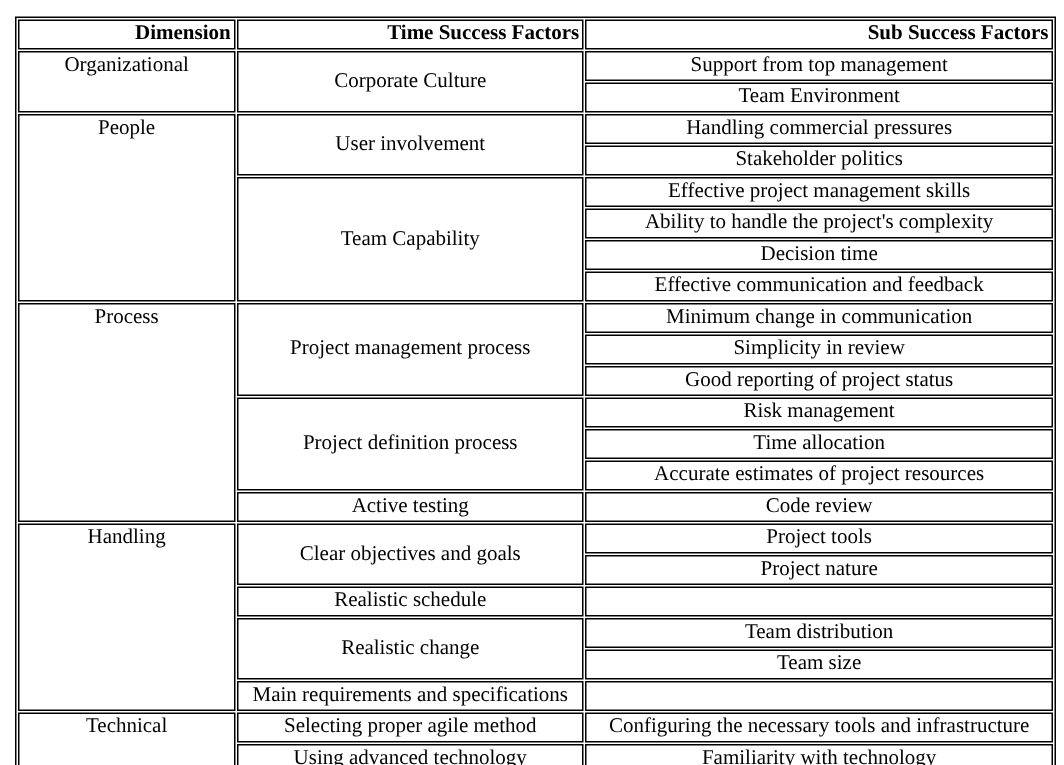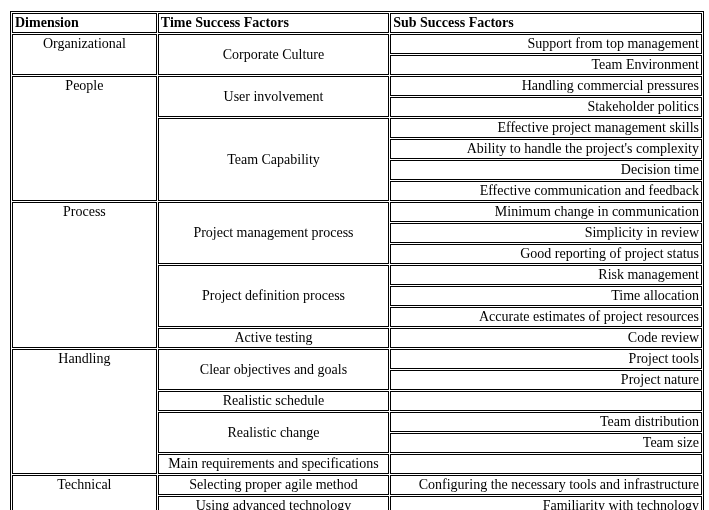--- a/index.html
+++ b/index.html
@@ -11,24 +11,24 @@
       font-family: "Liberation Serif", serif; font-size: 14px; color: #000;
       width: 694px;
     }
     #tbl td, #tbl th {
       border: 1px solid #000;
       padding: 0 2px;
       height: 18px; line-height: 18px;
       white-space: nowrap;
       vertical-align: middle;
     }
-    #tbl th { font-weight: bold; text-align: left; }
+    #tbl th { font-weight: bold; text-align: right; }
     #tbl td.dim { vertical-align: top; text-align: center; }
     #tbl td.main { text-align: center; }
-    #tbl td.sub { text-align: right; font-family: Liberation Serif, serif; }
+    #tbl td.sub { text-align: center; font-family: Liberation Serif, serif; }
     col.c1 { width: 144px; }
     col.c2 { width: 230px; }
     col.c3 { width: 310px; }
   </style>
 </head>
 <body>
 
 <table id="tbl">
   <colgroup>
       <col class="c1">

